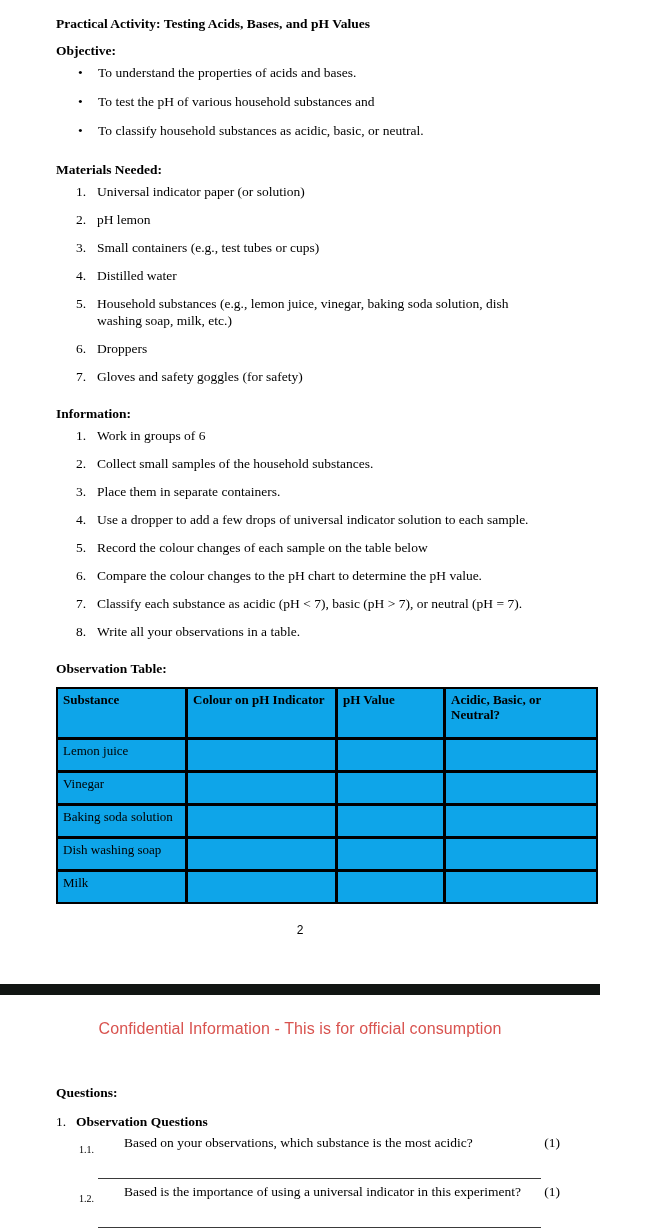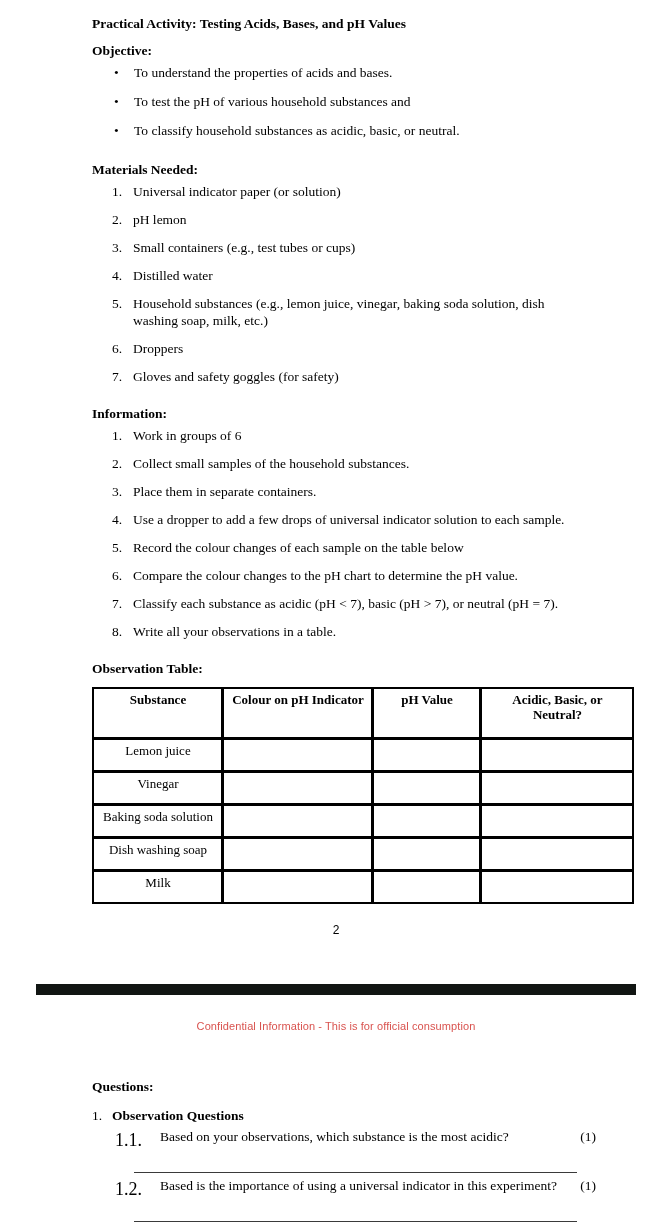--- a/index.html
+++ b/index.html
@@ -12,21 +12,20 @@
     height: 1232px;
     position: relative;
     font-family: "Liberation Serif", "DejaVu Serif", serif;
     color: #000000;
     overflow: hidden;
   }
 
   .page {
     position: relative;
     width: 600px;
-    margin-left: 36px;
   }
 
   .content {
     padding: 0 56px 0 56px;
   }
 
   
   .heading {
     font-weight: bold;
     font-size: 13.5px;
@@ -99,25 +98,25 @@
   table.obs-table {
     border-collapse: separate;
     border-spacing: 1px;
     width: 537px;
     table-layout: fixed;
     background: #000000;
   }
   table.obs-table td,
   table.obs-table th {
     border: 1px solid #000000;
-    background: #ffffff;
+    background: #0ea5e9;
     padding: 3px 4px 3px 5px;
     font-size: 13px;
     vertical-align: top;
-    text-align: center;
+    text-align: left;
     line-height: 1.22;
   }
   table.obs-table th {
     font-weight: bold;
     height: 42px;
   }
   table.obs-table td {
     height: 24px;
     font-weight: normal;
   }
@@ -140,21 +139,21 @@
     width: 100%;
     height: 11px;
     background: #111513;
     margin-top: 47px;
   }
 
   
   .confidential {
     text-align: center;
     font-family: "Liberation Sans", "DejaVu Sans", sans-serif;
-    font-size: 11px;
+    font-size: 16px;
     color: #d9534f;
     padding-top: 25px;
     letter-spacing: 0.1px;
   }
 
   
   .questions-section {
     padding-top: 47px;
   }
   .q-heading {
@@ -182,22 +181,22 @@
   .q-item {
     position: relative;
     padding-left: 48px;
     padding-top: 5px;
     font-size: 13.5px;
     line-height: 1.25;
   }
   .q-item-num {
     position: absolute;
     left: 3px;
-    top: 5px;
-    font-size: 18px;
+    top: 14px;
+    font-size: 10px;
     line-height: 1.25;
   }
   .q-item-text {
     display: inline-block;
   }
   .q-marks {
     position: absolute;
     right: -16px;
     top: 5px;
     font-size: 13.5px;

